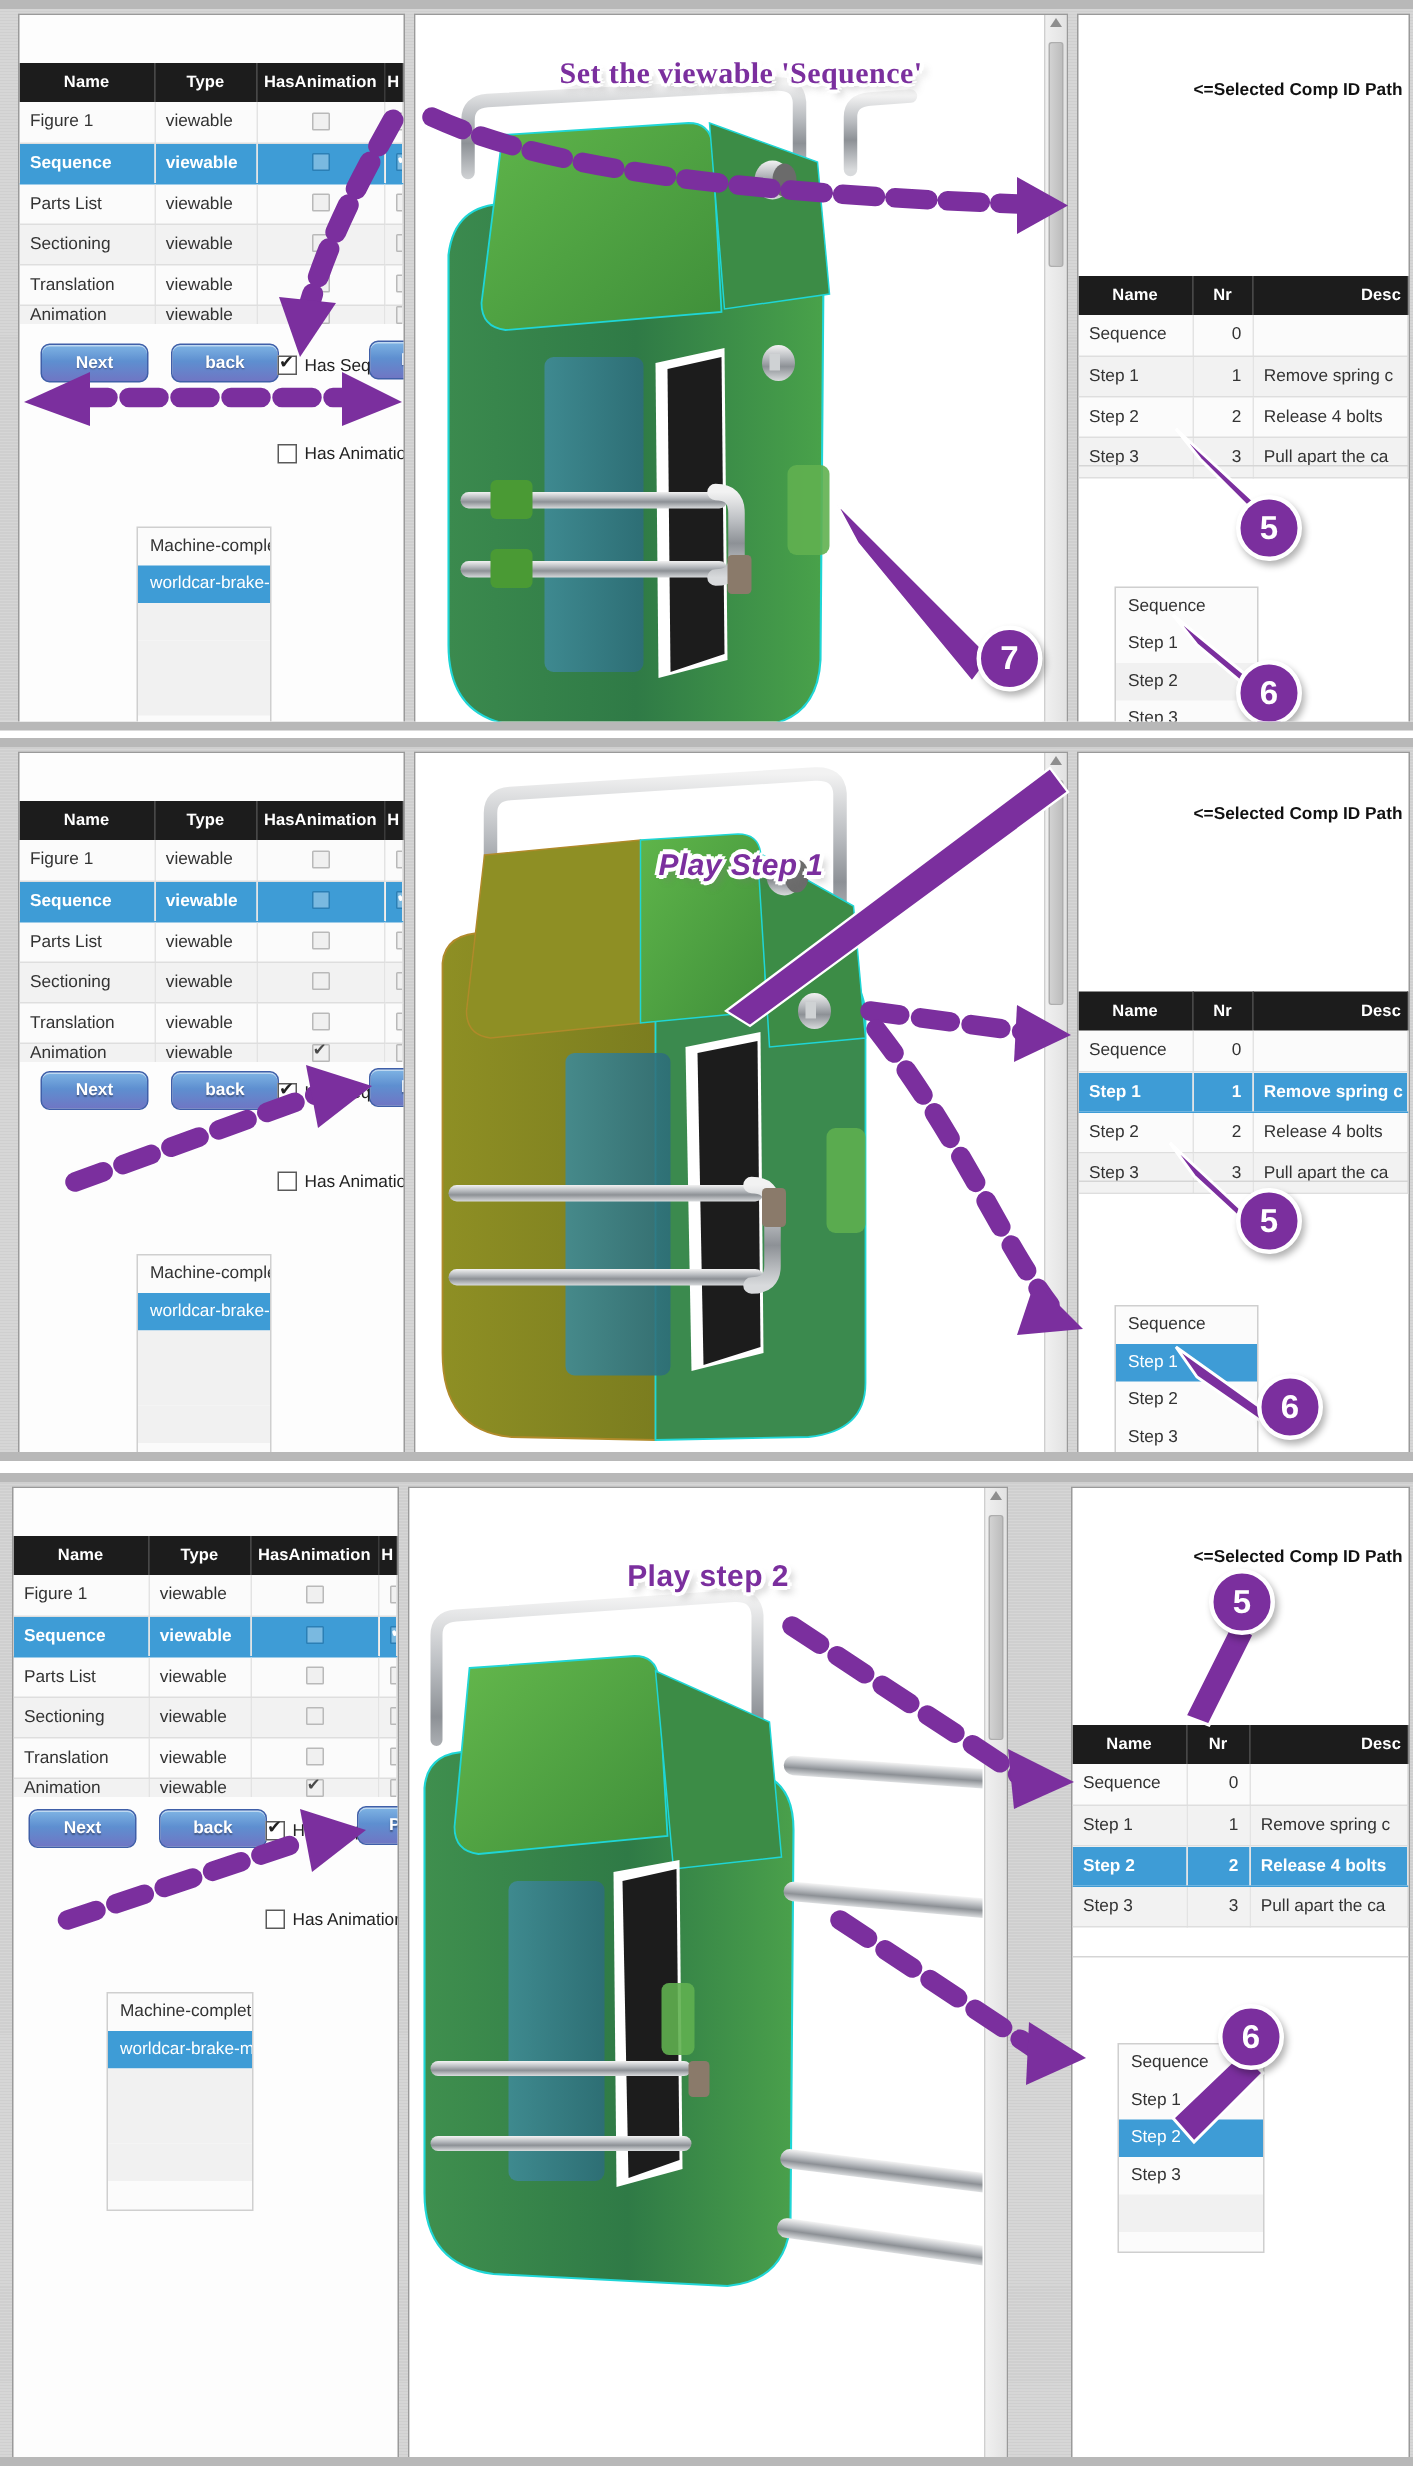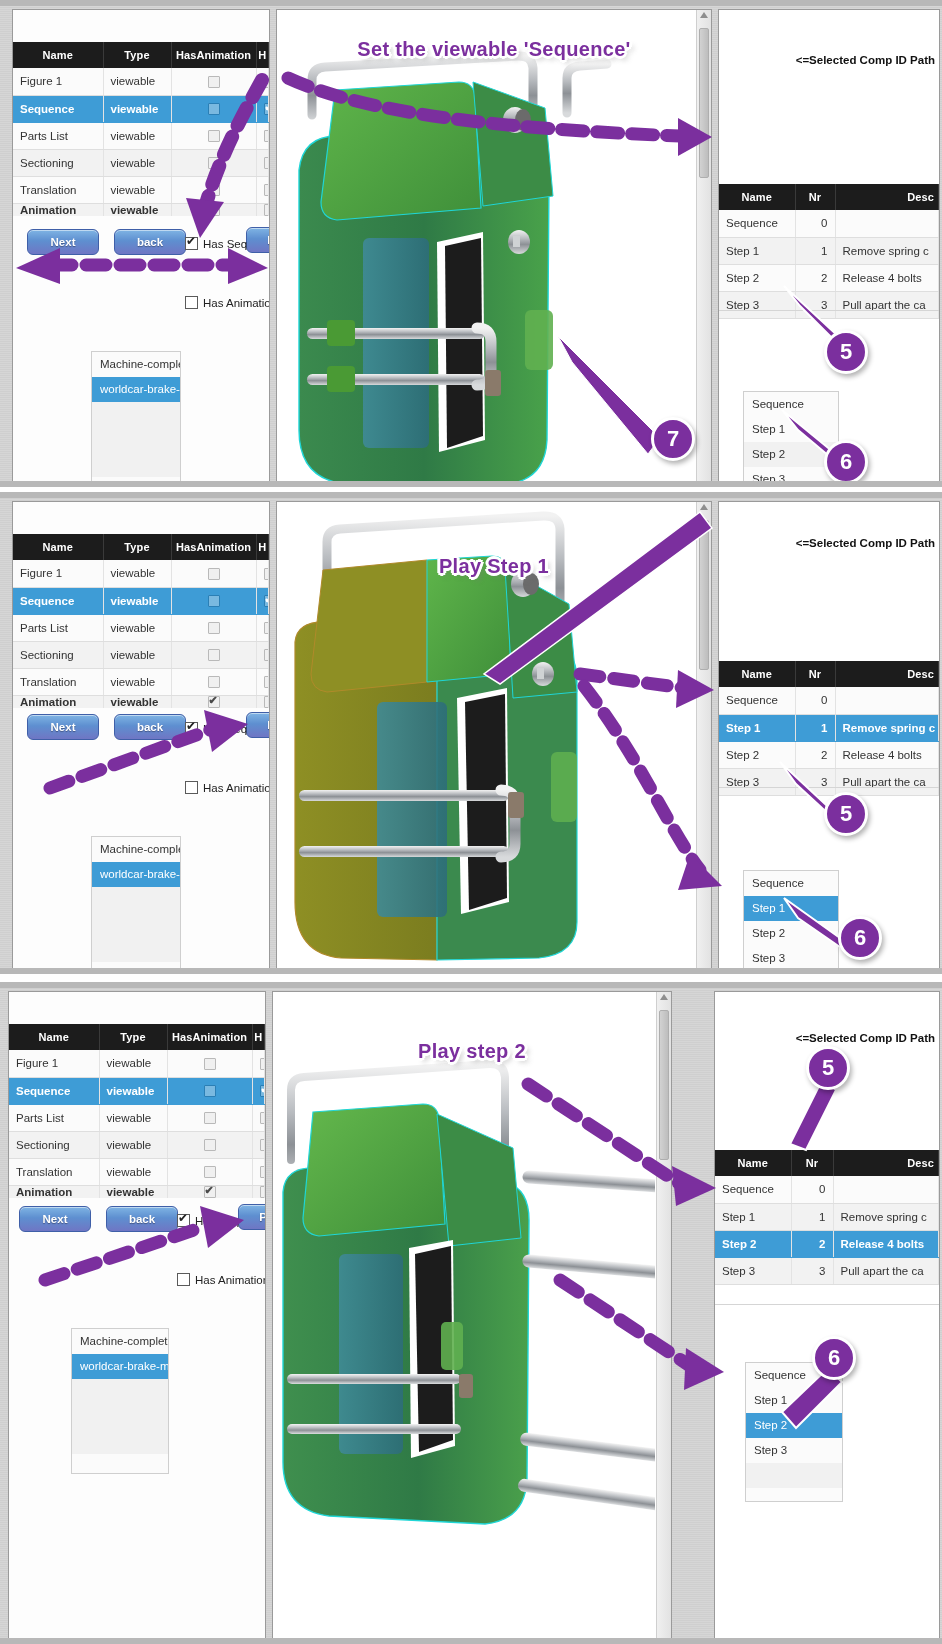--- a/index.html
+++ b/index.html
@@ -86,21 +86,21 @@
     position: relative; border-radius: 1px;
   }
   .cb.on::after {
     content: "✔"; position: absolute; left: 0px; top: -4px;
     font-size: 11px; color: #4a4a4a; line-height: 14px;
   }
   tr.sel .cb { background: #7ab9e0; border-color: #2b7fb5; }
   tr.sel .cb.on::after { color: #ffffff; }
 
   
-  .clip-row td { height: 13px; border-bottom: none; font-weight: bold; }
+  .clip-row td { height: 13px; border-bottom: none; }
   .btn {
     position: absolute;
     height: 26px;
     border-radius: 6px;
     border: 1px solid #3f5fa8;
     background: linear-gradient(180deg,#7fb4e4 0%,#5e8fd0 45%,#6f76c4 100%);
     color: #ffffff;
     font-size: 11.5px;
     font-weight: bold;
     display: flex; align-items: center; justify-content: center;
@@ -258,21 +258,21 @@
 
     <div class="listbox" style="left:78px; top:341px; width:90px; height:140px;">
       <div class="li">Machine-complete...</div>
       <div class="li sel">worldcar-brake-m...</div>
       <div class="li alt"></div>
       <div class="li alt"></div>
       <div class="li alt"></div>
     </div>
   </div>
 
-  <div class="app-mid" style="left:276px; top:3px; width:436px; height:478px;">
+  <div class="app-mid" style="left:276px; top:3px; width:436px; height:478px;font-family:Liberation Serif, serif;">
     <div class="viewport" style="inset:0; right:16px;">
       <svg viewBox="0 0 420 478" width="420" height="478">
         <defs>
           <linearGradient id="mtl1" x1="0" y1="0" x2="0" y2="1">
             <stop offset="0" stop-color="#f2f2f2"></stop>
               <stop offset=".35" stop-color="#b9bcc0"></stop>
             <stop offset=".6" stop-color="#8d9196"></stop>
               <stop offset="1" stop-color="#d8dadc"></stop>
           </linearGradient>
           <linearGradient id="grn1" x1="0" y1="0" x2="1" y2="1">
@@ -523,21 +523,21 @@
         <path d="M224,288 q14,0 14,14 l0,40 q0,13 -14,13" fill="none" stroke="url(#mtl2)" stroke-width="11" stroke-linecap="round"></path>
         <rect x="232," y="0" width="0" height="0" fill="none"></rect>
         <rect x="231" y="290" width="16" height="26" rx="3" fill="#8a7a6a"></rect>
         <ellipse cx="246" cy="82" rx="12" ry="13" fill="url(#mtl2)"></ellipse>
         <ellipse cx="254" cy="82" rx="8" ry="11" fill="#6b6b6b"></ellipse>
         <ellipse cx="266" cy="172" rx="11" ry="12" fill="url(#mtl2)"></ellipse>
         <rect x="260" y="166" width="7" height="11" fill="#cfd2d4"></rect>
         <rect x="274" y="250" width="26" height="70" rx="6" fill="#60b050" opacity=".85"></rect>
       </svg>
     </div>
-    <div class="vp-title" style="top:53px;">Play Step 1</div>
+    <div class="vp-title" style="top:64px;font-style:italic;">Play Step 1</div>
     <div class="scroll-v">
       <div class="up"></div>
       <div class="thumb"></div>
     </div>
   </div>
 
   <div class="app-right" style="left:718px; top:3px; width:222px; height:473px;">
     <div style="position:absolute; right:4px; top:35px; font-size:11.5px; font-weight:bold; color:#111; white-space:nowrap;">&lt;=Selected Comp ID Path</div>
     <table class="grid" style="position:absolute; top:127px; left:0; width:100%;">
       <colgroup>

